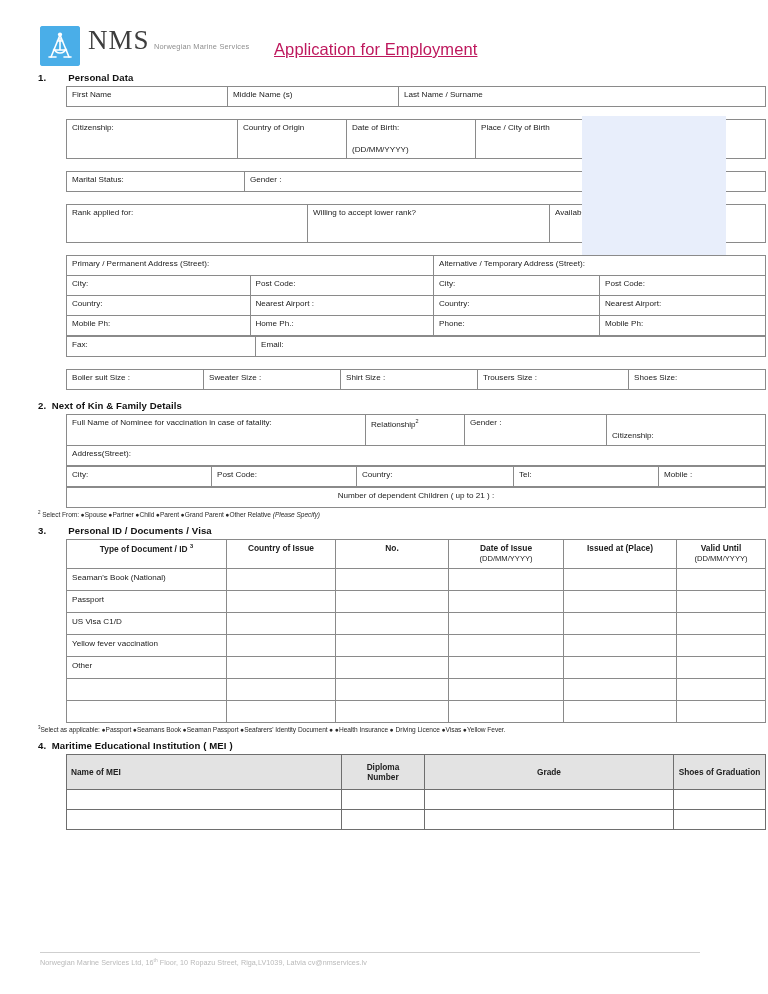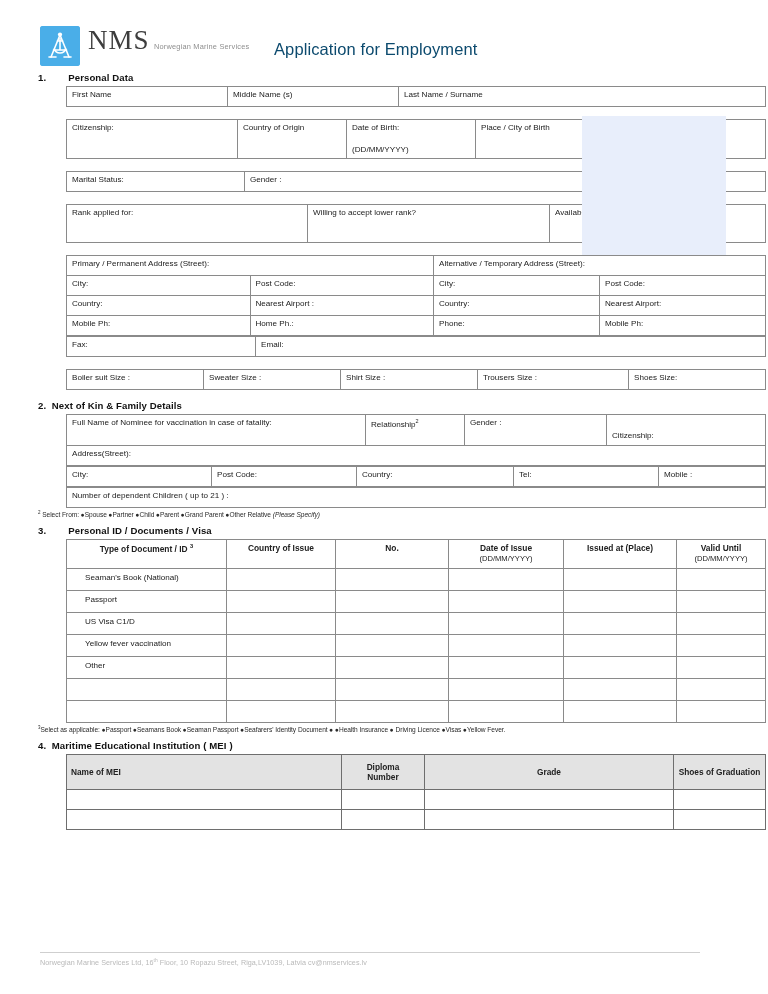--- a/index.html
+++ b/index.html
@@ -61,22 +61,23 @@
     font-size: 7.4px;
     color: #8e8e8e;
     letter-spacing: .2px;
     margin-top: 2px;
   }
   .doc-title {
     position: absolute;
     left: 240px;
     top: 40px;
     font-size: 16.5px;
-    color: #0c4a6e;
+    color: #be185d;
     letter-spacing: .1px;
+    text-decoration: underline;
   }
 
   
   .sec-head {
     font-size: 9.6px;
     font-weight: bold;
     color: #111;
     margin: 0 0 3px 4px;
     letter-spacing: .1px;
   }
@@ -115,21 +116,21 @@
   }
   .sub-ddmm-ind {
     display: block;
     margin-top: 11px;
     padding-left: 60px;
   }
 
   .blk-name { width: 522px; }
   .blk-marital { width: 358px; padding-left: 28px; }
   .blk-fax { width: 437px; }
-  .blk-children { width: 278px; }
+  .blk-children { width: 278px; text-align: center; }
 
   
   .photo-box {
     position: absolute;
     left: 582px;
     top: 116px;
     width: 144px;
     height: 139px;
     background: #e8eefb;
   }
@@ -138,21 +139,21 @@
   .footnote {
     font-size: 6.6px;
     color: #2a2a2a;
     margin: 2px 0 0 4px;
     letter-spacing: -.05px;
   }
   .footnote .it { font-style: italic; }
   sup { font-size: 68%; }
 
   
-  table.doc td { padding: 4px 18px; }
+  table.doc td { padding: 4px 5px; }
   table.doc td.hd {
     text-align: center;
     font-weight: bold;
     font-size: 8.4px;
     padding: 3px 2px 4px;
   }
   table.doc td.hd .sub {
     display: block;
     font-weight: normal;
     font-size: 7.6px;

